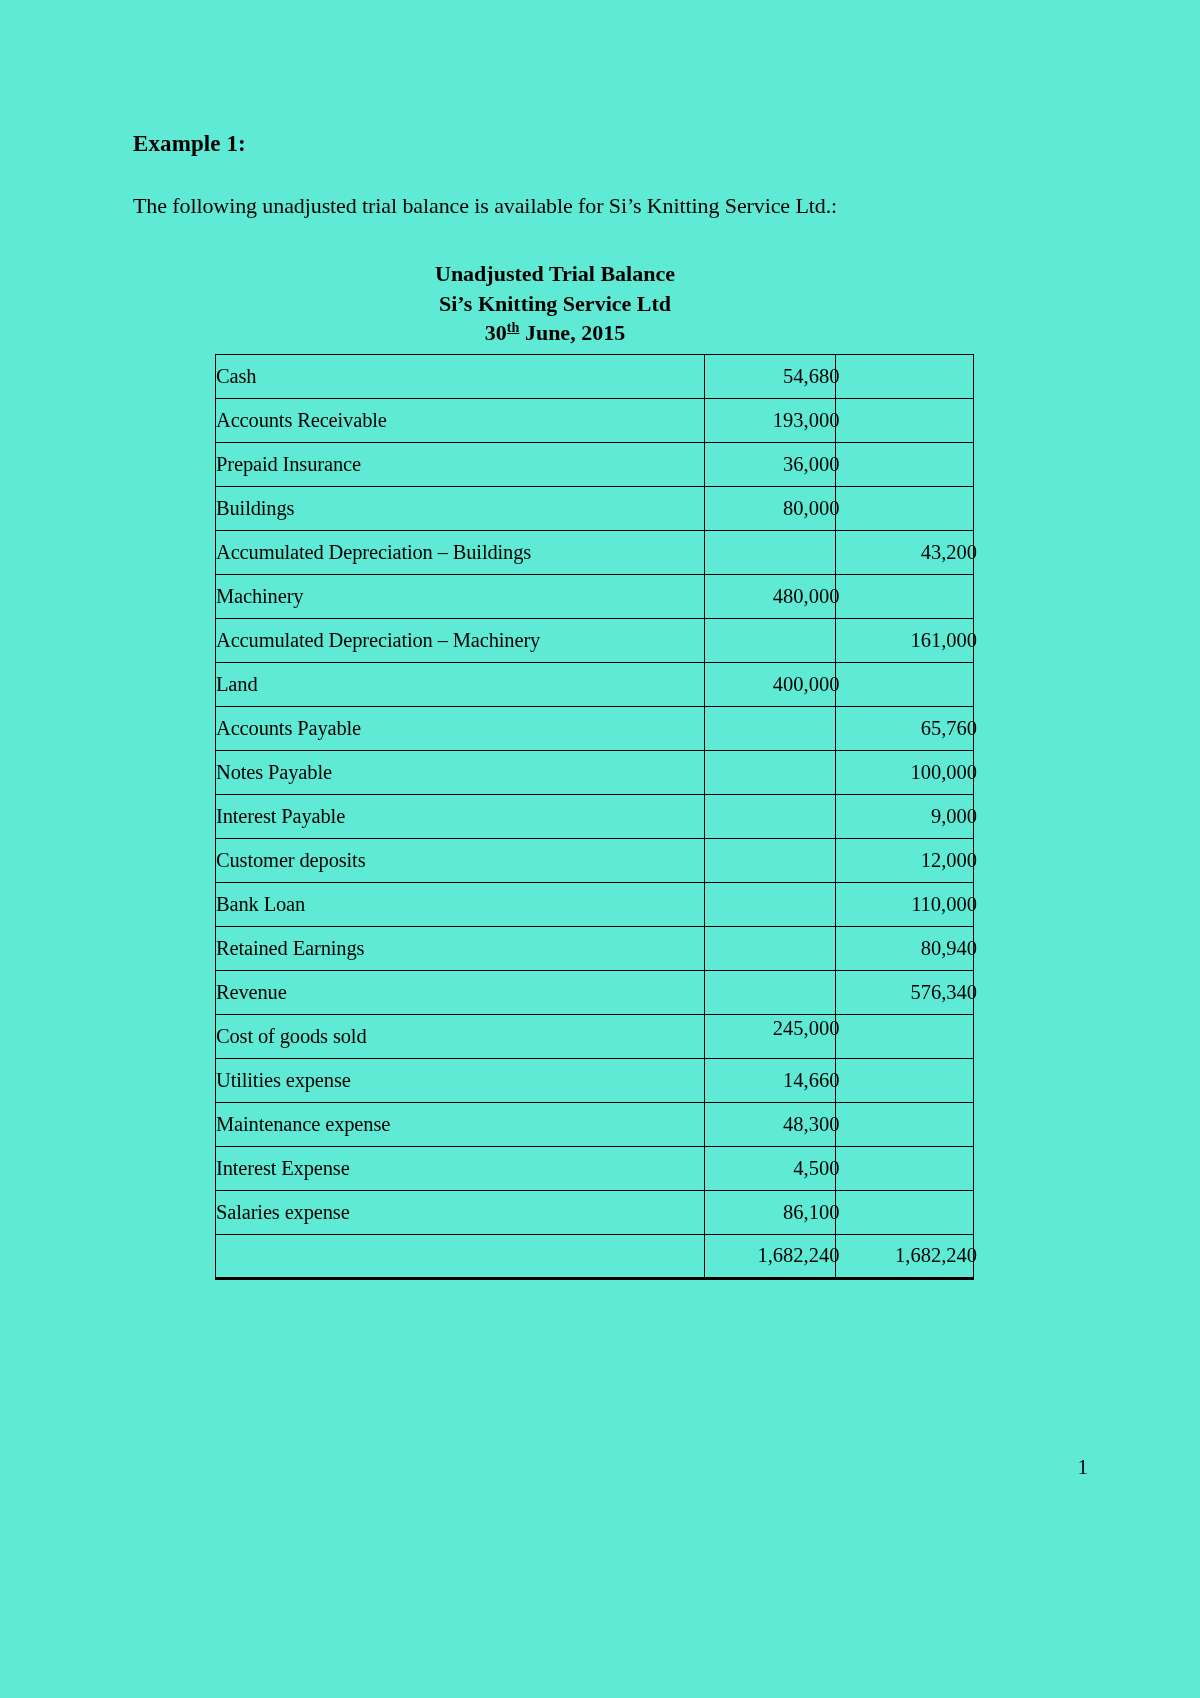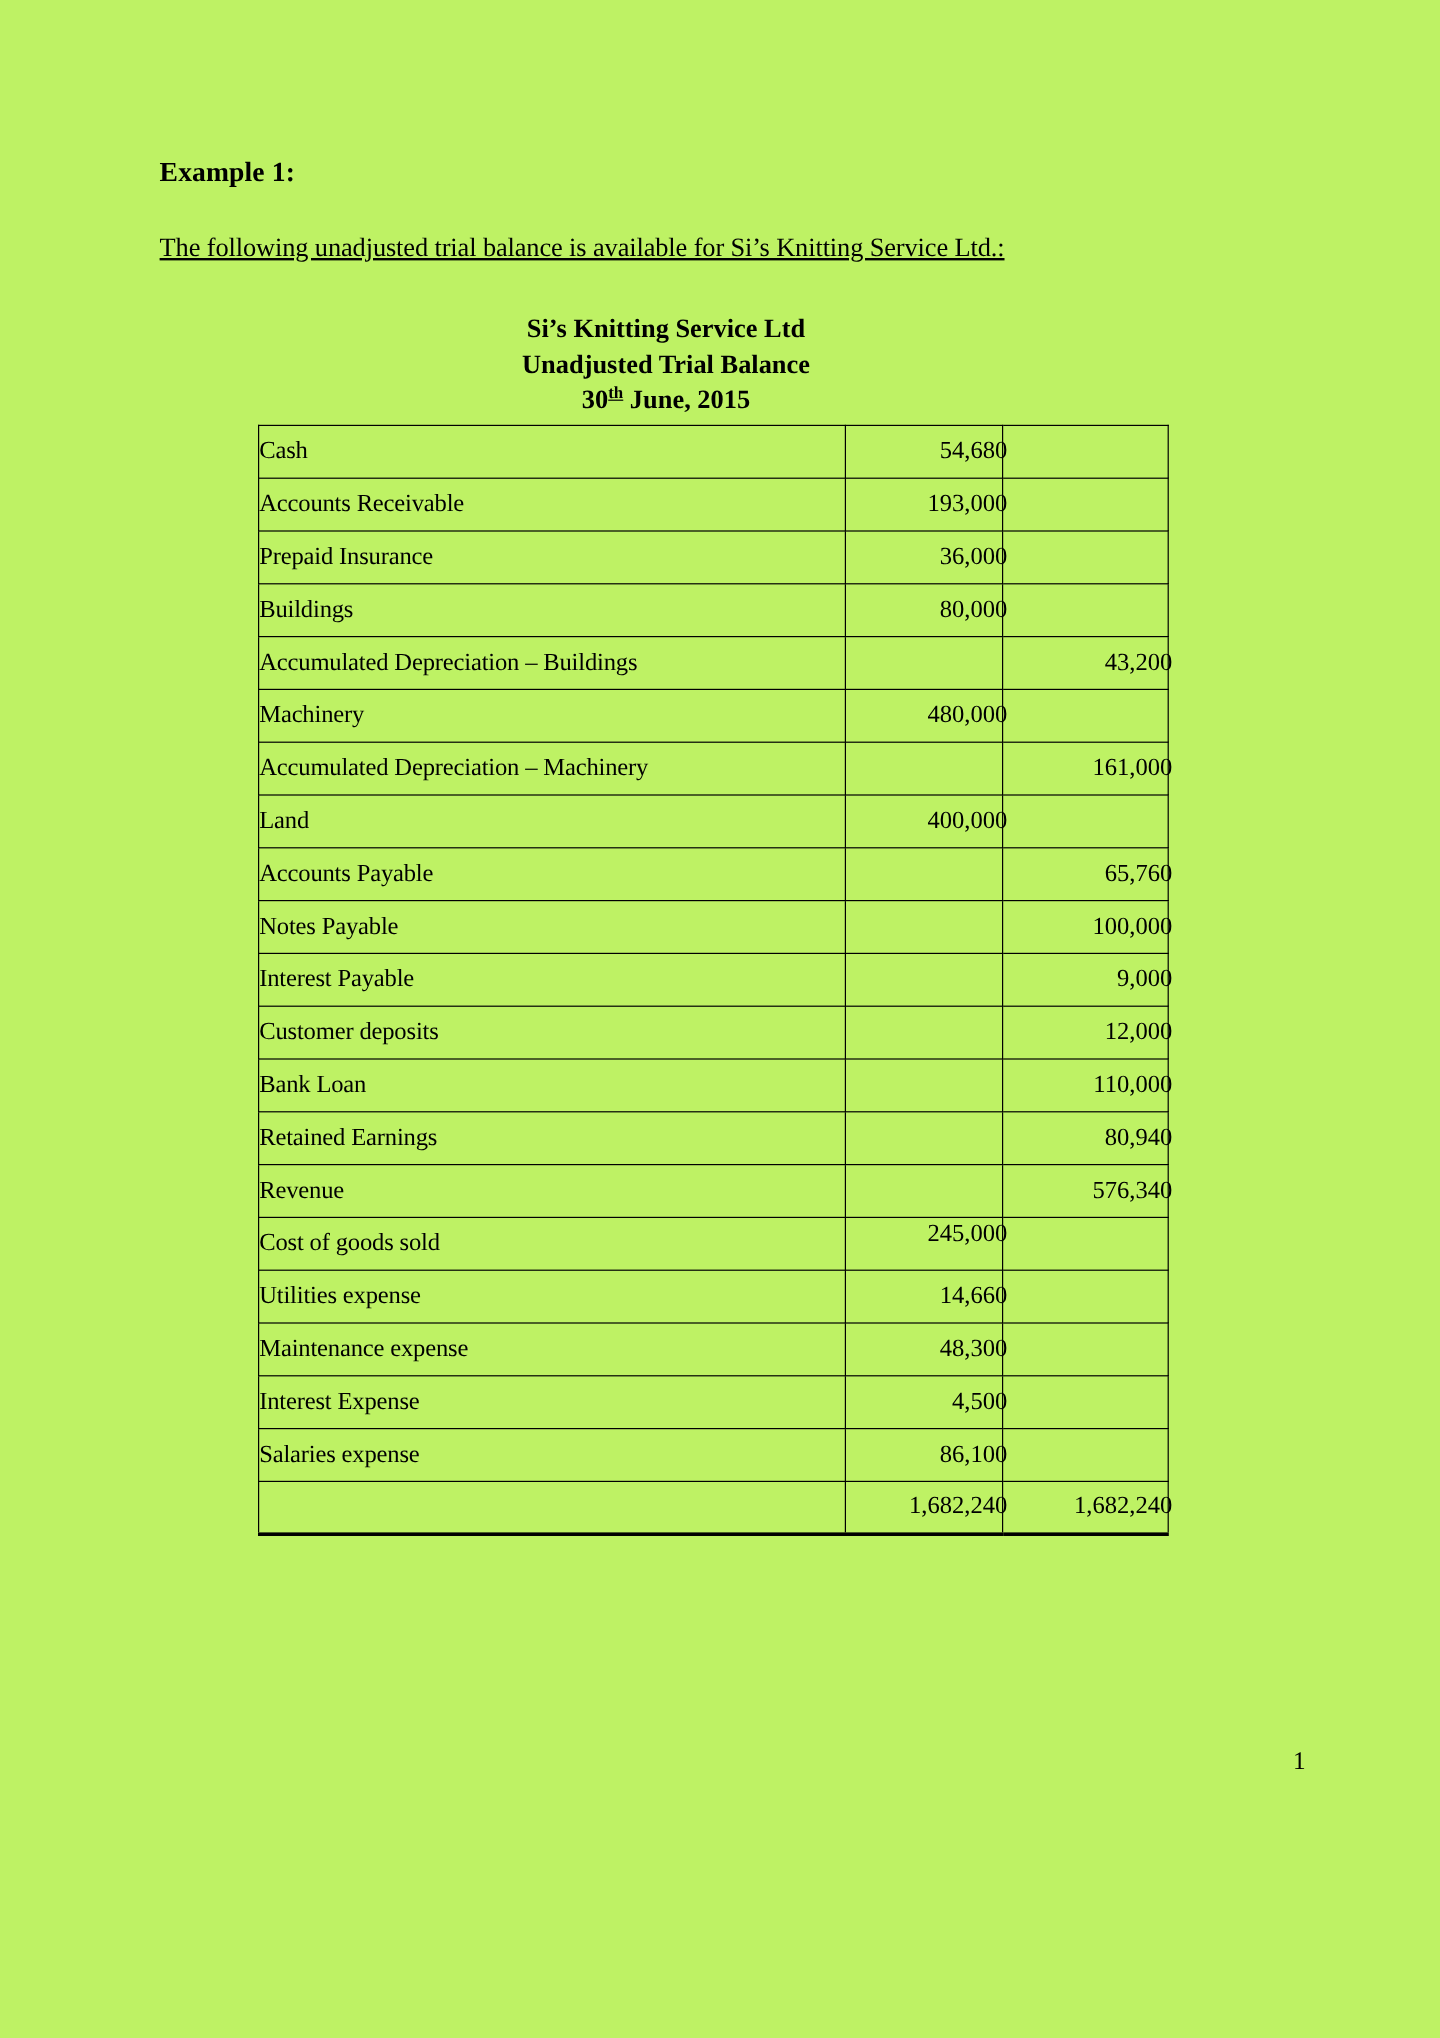--- a/index.html
+++ b/index.html
@@ -8,21 +8,21 @@
     background: #ffffff;
   }
   body {
     font-family: "Liberation Serif", "DejaVu Serif", serif;
     color: #000000;
   }
   .page {
     position: relative;
     width: 1200px;
     height: 1698px;
-    background: #bef264;
+    background: #5eead4;
     box-sizing: border-box;
     overflow: hidden;
   }
   .content {
     position: absolute;
     left: 133px;
     top: 130px;
     width: 935px;
   }
   .heading {
@@ -30,21 +30,20 @@
     font-weight: bold;
     letter-spacing: 0.1px;
     margin: 0 0 34px 0;
     line-height: 1.2;
   }
   .intro {
     font-size: 22px;
     margin: 0 0 40px 0;
     line-height: 1.25;
     letter-spacing: -0.1px;
-    text-decoration: underline;
   }
   .tbl-title {
     text-align: center;
     font-weight: bold;
     font-size: 22px;
     line-height: 1.34;
     margin: 0 auto;
     width: 680px;
     margin-left: 82px;
   }
@@ -120,22 +119,22 @@
 <body>
 
 <div class="page">
   <div class="content">
 
     <div class="heading">Example 1:</div>
 
     <div class="intro">The following unadjusted trial balance is available for Si’s Knitting Service Ltd.:</div>
 
     <div class="tbl-title">
+      <span class="tline">Unadjusted Trial Balance</span>
       <span class="tline">Si’s Knitting Service Ltd</span>
-      <span class="tline">Unadjusted Trial Balance</span>
       <span class="tline"><span>30</span><sup class="ord">th</sup><span> June, 2015</span></span>
     </div>
 
     <table class="tb">
       <tbody id="tb-body">
           <tr>
             <td class="acct">Cash</td>
             <td class="dr"><span>54,680</span></td>
             <td class="cr"><span></span></td>
           </tr>

